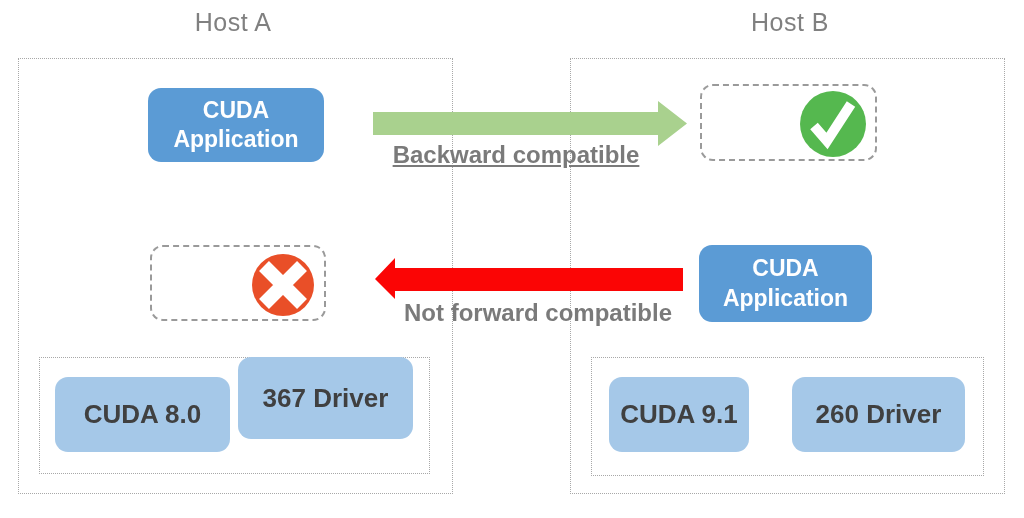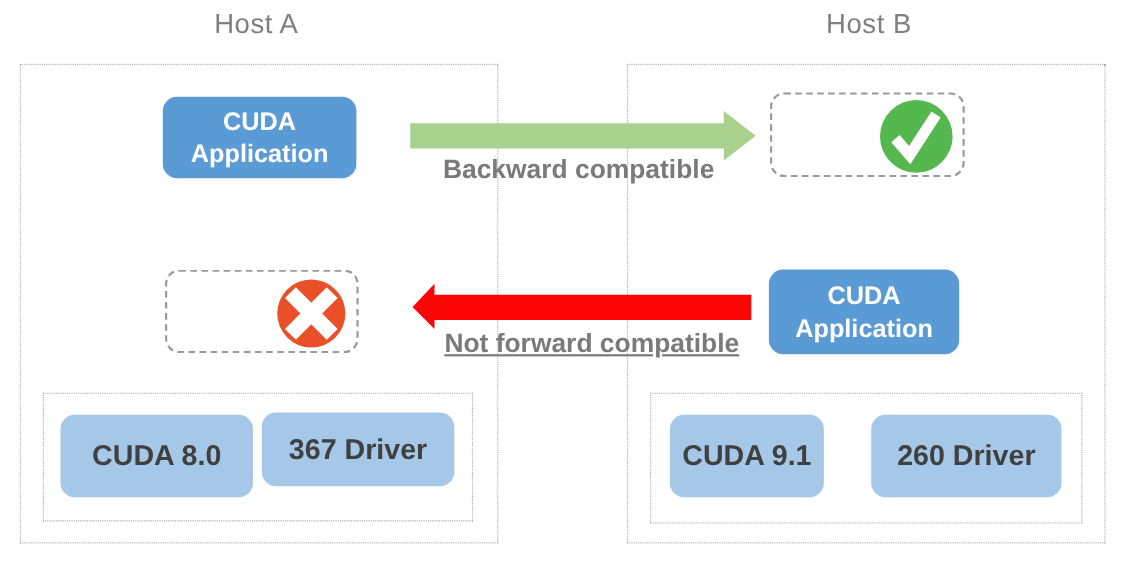--- a/index.html
+++ b/index.html
@@ -44,38 +44,38 @@
 
   <div class="abs result-box" style="left:150px;top:245px;width:176px;height:76px;">
     <svg class="abs" style="left:99px;top:6px;" width="64" height="64" viewBox="0 0 64 64">
       <circle cx="32" cy="32" r="31" fill="#e94f28"></circle>
       <path d="M13 13 L51 51 M51 13 L13 51" stroke="#ffffff" stroke-width="14" stroke-linecap="butt" fill="none"></path>
     </svg>
   </div>
 
   <div class="abs stack-panel" style="left:39px;top:357px;width:391px;height:117px;"></div>
   <div class="abs chip" style="left:55px;top:377px;width:175px;height:75px;">CUDA 8.0</div>
-  <div class="abs chip" style="left:238px;top:375px;width:175px;height:67px;">367 Driver</div>
+  <div class="abs chip" style="left:238px;top:357px;width:175px;height:82px;">367 Driver</div>
 
   <div class="abs result-box" style="left:700px;top:84px;width:177px;height:77px;">
     <svg class="abs" style="left:97px;top:4px;" width="68" height="68" viewBox="0 0 68 68">
       <circle cx="34" cy="34" r="33" fill="#55b84f"></circle>
       <path d="M15 36 L28 51 L52 14" stroke="#ffffff" stroke-width="10" stroke-linecap="butt" stroke-linejoin="miter" fill="none"></path>
     </svg>
   </div>
 
   <div class="abs app-box" style="left:699px;top:245px;width:173px;height:77px;">CUDA Application</div>
 
   <div class="abs stack-panel" style="left:591px;top:357px;width:393px;height:119px;"></div>
   <div class="abs chip" style="left:609px;top:377px;width:140px;height:75px;">CUDA 9.1</div>
   <div class="abs chip" style="left:792px;top:377px;width:173px;height:75px;">260 Driver</div>
 
   <svg class="abs" style="left:371px;top:98px;" width="320" height="52" viewBox="0 0 320 52">
     <polygon points="2,14 287,14 287,3 316,25.5 287,48 287,37 2,37" fill="#a9d18e"></polygon>
   </svg>
-  <div class="abs arrow-label" style="left:376px;top:141px;">Backward compatible</div>
+  <div class="abs arrow-label" style="left:366px;top:141px;text-decoration:underline;">Backward compatible</div>
 
   <svg class="abs" style="left:373px;top:255px;" width="312" height="50" viewBox="0 0 312 50">
     <polygon points="2,24 22,3 22,13 310,13 310,36 22,36 22,44" fill="#fb0505"></polygon>
   </svg>
-  <div class="abs arrow-label" style="left:388px;top:299px;text-decoration:underline;">Not forward compatible</div>
+  <div class="abs arrow-label" style="left:388px;top:299px;">Not forward compatible</div>
 
 </div>
 
 </body></html>

